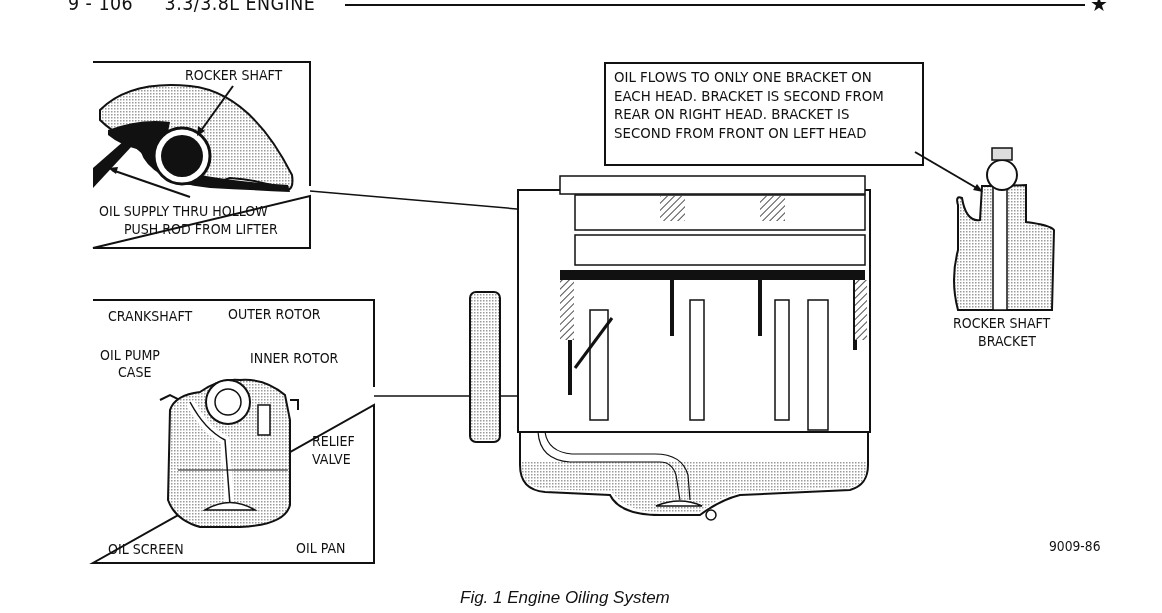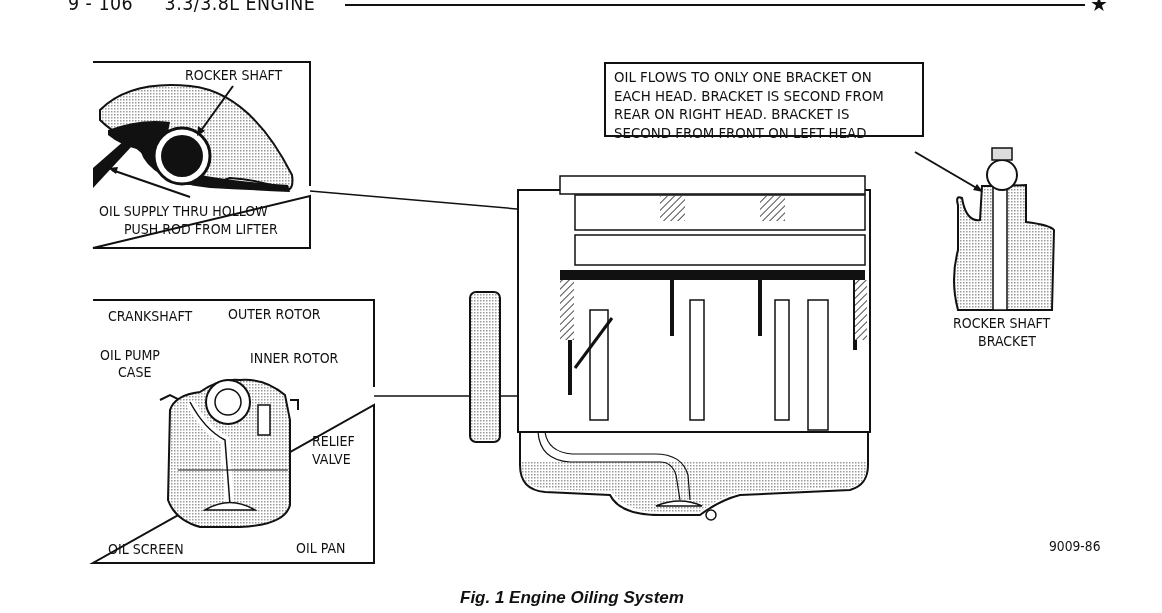--- a/index.html
+++ b/index.html
@@ -3,24 +3,24 @@
 <meta charset="utf-8">
 <style>
   html,body{margin:0;padding:0;background:#fff;}
   body{width:1162px;height:613px;position:relative;overflow:hidden;font-family:"Liberation Sans",sans-serif;color:#111;}
   .abs{position:absolute;}
   .hdr{top:-8px;left:68px;font-family:"DejaVu Sans",sans-serif;font-size:19px;letter-spacing:0.5px;white-space:nowrap;transform:scaleX(0.92);transform-origin:left top;}
   .hdr .pg{display:inline-block;width:105px;}
   .rule{top:4px;left:345px;width:740px;height:2px;background:#111;}
   .star{top:-8px;left:1090px;font-size:20px;}
   .lbl{font-family:"DejaVu Sans",sans-serif;font-size:14px;line-height:17px;white-space:nowrap;transform:scaleX(0.9);transform-origin:left top;}
-  .note{top:62px;left:604px;width:320px;height:75px;border:2px solid #111;box-sizing:border-box;padding:4px 8px;}
+  .note{top:62px;left:604px;width:320px;height:104px;border:2px solid #111;box-sizing:border-box;padding:4px 8px;}
   .note .t{font-family:"DejaVu Sans",sans-serif;font-size:14.5px;line-height:18.5px;transform:scaleX(0.92);transform-origin:left top;white-space:nowrap;}
   .figno{top:538px;left:1049px;font-size:14px;font-family:"DejaVu Sans",sans-serif;transform:scaleX(0.88);transform-origin:left top;}
-  .caption{top:588px;left:460px;font-weight:bold;font-style:italic;font-size:17px;}
+  .caption{top:588px;left:460px;font-weight:normal;font-style:italic;font-size:17px;}
   svg{position:absolute;left:0;top:0;}
 </style>
 </head>
 <body>
 
 <div class="abs hdr">
   <span class="pg">9 - 106</span><span>3.3/3.8L ENGINE</span>
 </div>
 <div class="abs rule"></div>
 <div class="abs star">★</div>

